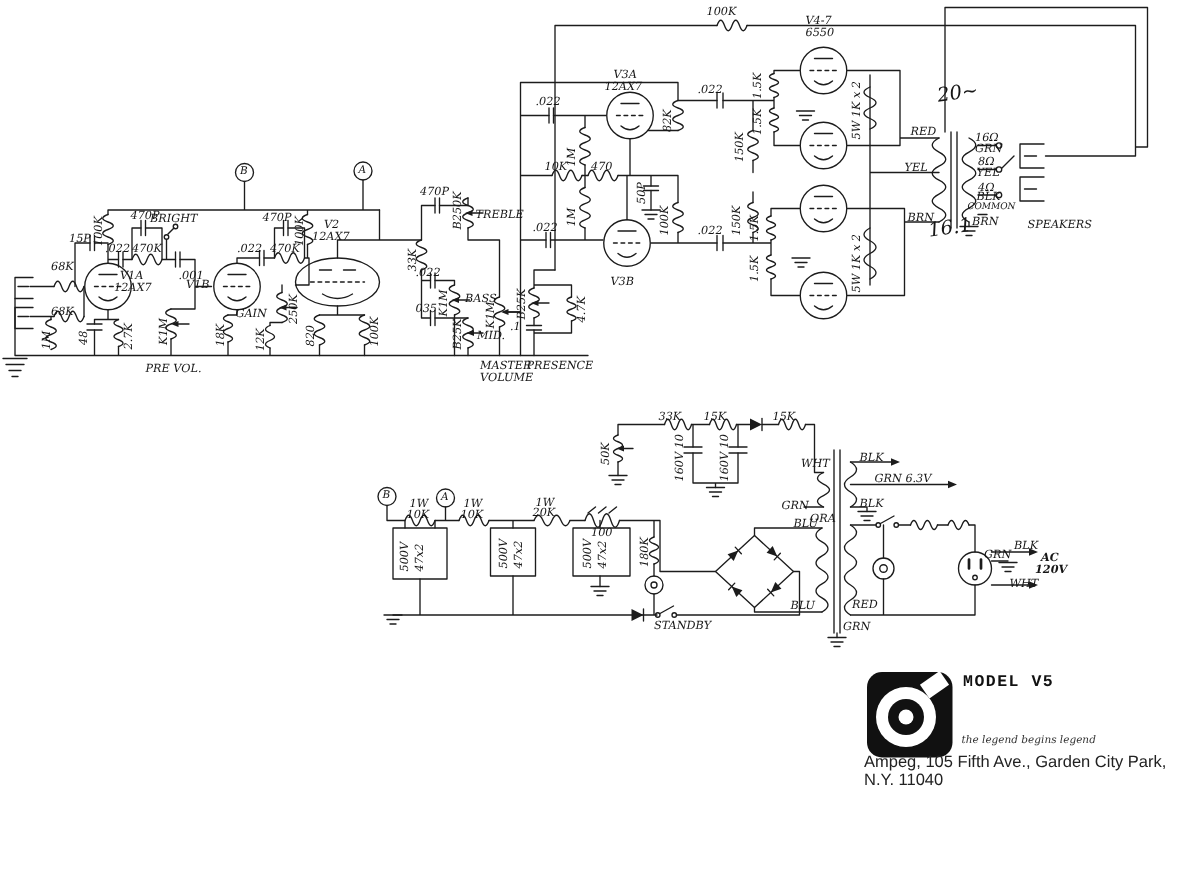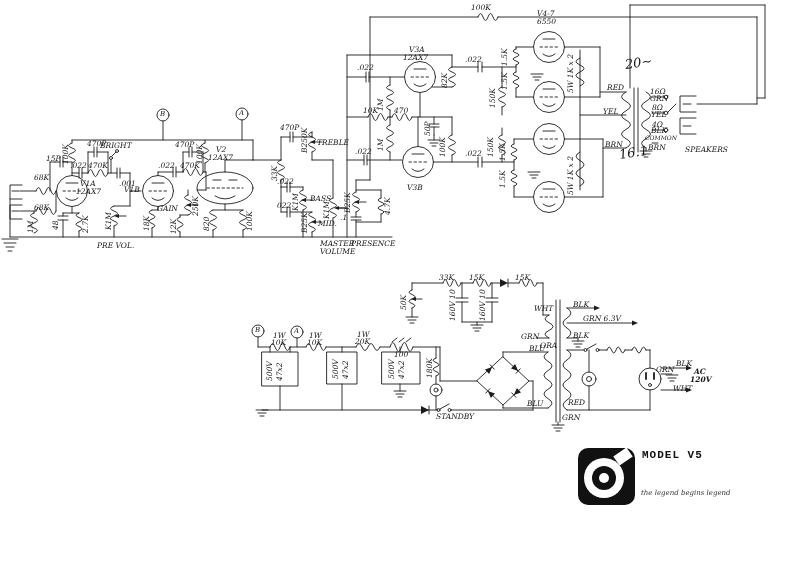--- a/index.html
+++ b/index.html
@@ -285,21 +285,21 @@
       <div class="lbl" style="left: 208px; top: 154px;">12AX7</div>
       <div class="lbl r" style="left: 203px; top: 231px;">820</div>
       <div class="lbl r" style="left: 246px; top: 231px;">100K</div>
       <div class="lbl" style="left: 280px; top: 124px;">470P</div>
       <div class="lbl r" style="left: 271px; top: 181px;">33K</div>
       <div class="lbl r" style="left: 301px; top: 153px;">B250K</div>
       <div class="lbl" style="left: 317px; top: 139px;">TREBLE</div>
       <div class="lbl" style="left: 277px; top: 178px;">.022</div>
       <div class="lbl r" style="left: 292px; top: 211px;">K1M</div>
       <div class="lbl" style="left: 310px; top: 195px;">BASS</div>
-      <div class="lbl" style="left: 277px; top: 202px;">022</div>
+      <div class="lbl" style="left: 277px; top: 202px;">035</div>
       <div class="lbl r" style="left: 301px; top: 233px;">B25K</div>
       <div class="lbl" style="left: 318px; top: 220px;">MID.</div>
       <div class="lbl r" style="left: 323px; top: 219px;">K1M</div>
       <div class="lbl" style="left: 320px; top: 240px;">MASTER</div>
       <div class="lbl" style="left: 320px; top: 248px;">VOLUME</div>
       <div class="lbl r" style="left: 344px; top: 213px;">B25K</div>
       <div class="lbl r" style="left: 384px; top: 215px;">4.7K</div>
       <div class="lbl" style="left: 340px; top: 214px;">.1</div>
       <div class="lbl" style="left: 351px; top: 240px;">PRESENCE</div>
       <div class="lbl" style="left: 357px; top: 64px;">.022</div>
@@ -383,14 +383,15 @@
       <div class="lbl" style="left: 294px; top: 328px; font-size: 7px;">A</div>
     </div>
 
 <div id="logo-box"></div>
 <div id="logo-ring1"></div>
 <div id="logo-ring2"></div>
 <div id="logo-ring3"></div>
 <div id="logo-notch"></div>
 <div id="logo-model">MODEL V5</div>
 <div id="logo-tagline">the legend begins legend</div>
+<div id="logo-address">Ampeg, 105 Fifth Ave., Garden City Park, N.Y. 11040</div>
 
 </div>
 
 </body></html>

